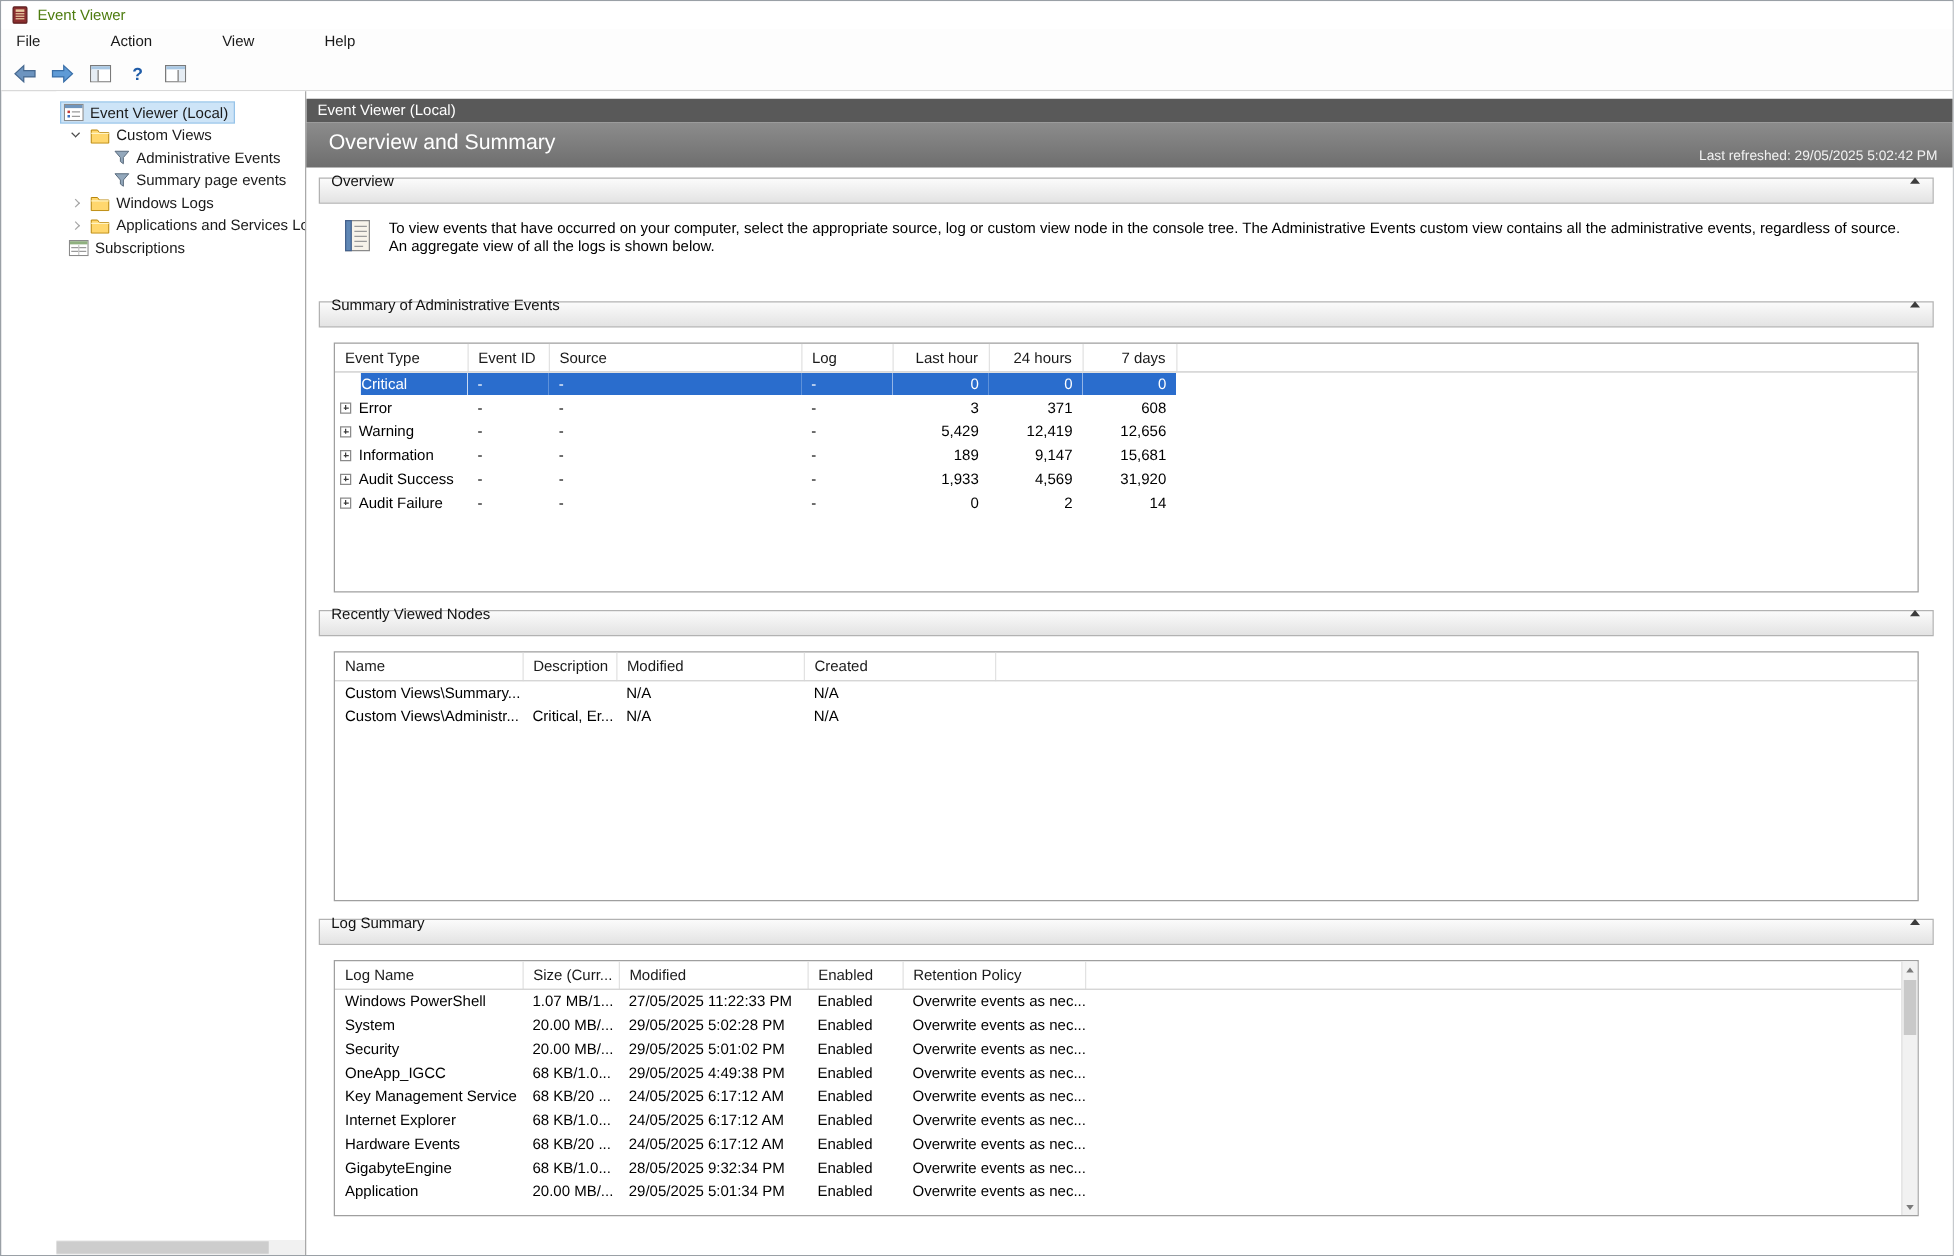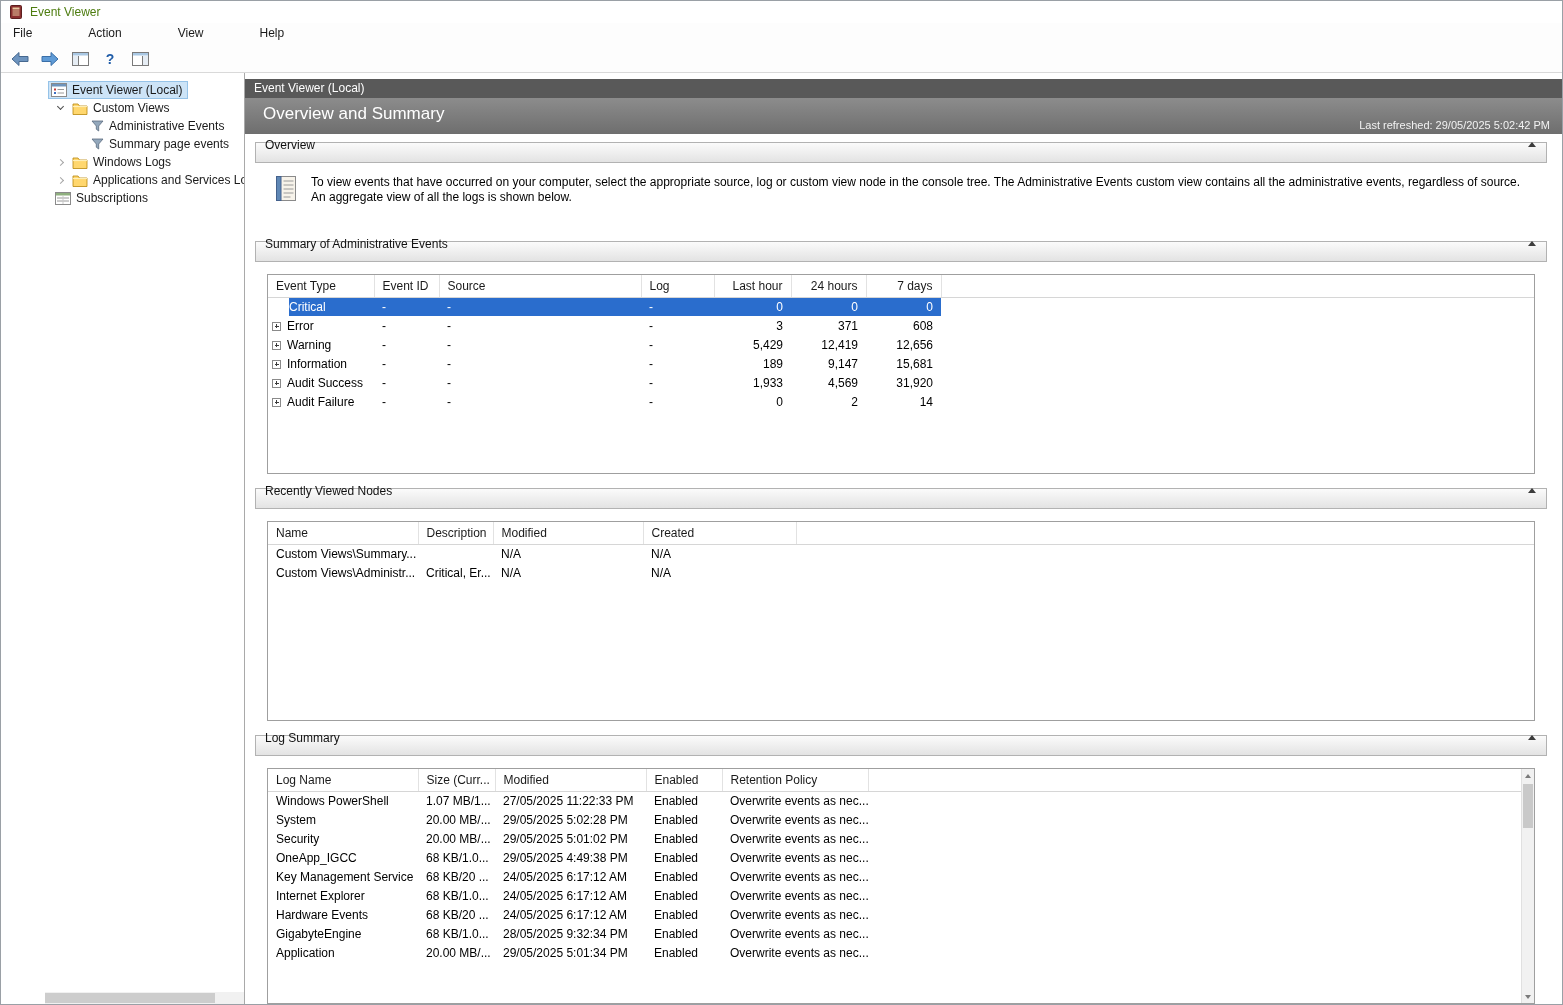--- a/index.html
+++ b/index.html
@@ -394,21 +394,21 @@
           </div>
         </div>
 
         <div class="section">
           <div class="section-header">
             <span class="section-title">Log Summary</span>
             <span class="collapse-btn">
                 <span class="up-tri"></span>
               </span>
           </div>
-          <div class="table-frame" style="height:236px">
+          <div class="table-frame" style="height:205px">
             <table style="width:calc(100% - 13px)">
               <colgroup>
                 <col style="width:150px">
                   <col style="width:77px">
                   <col style="width:151px">
                   <col style="width:76px">
                   <col style="width:146px">
                   <col>
               </colgroup>
               <thead>

